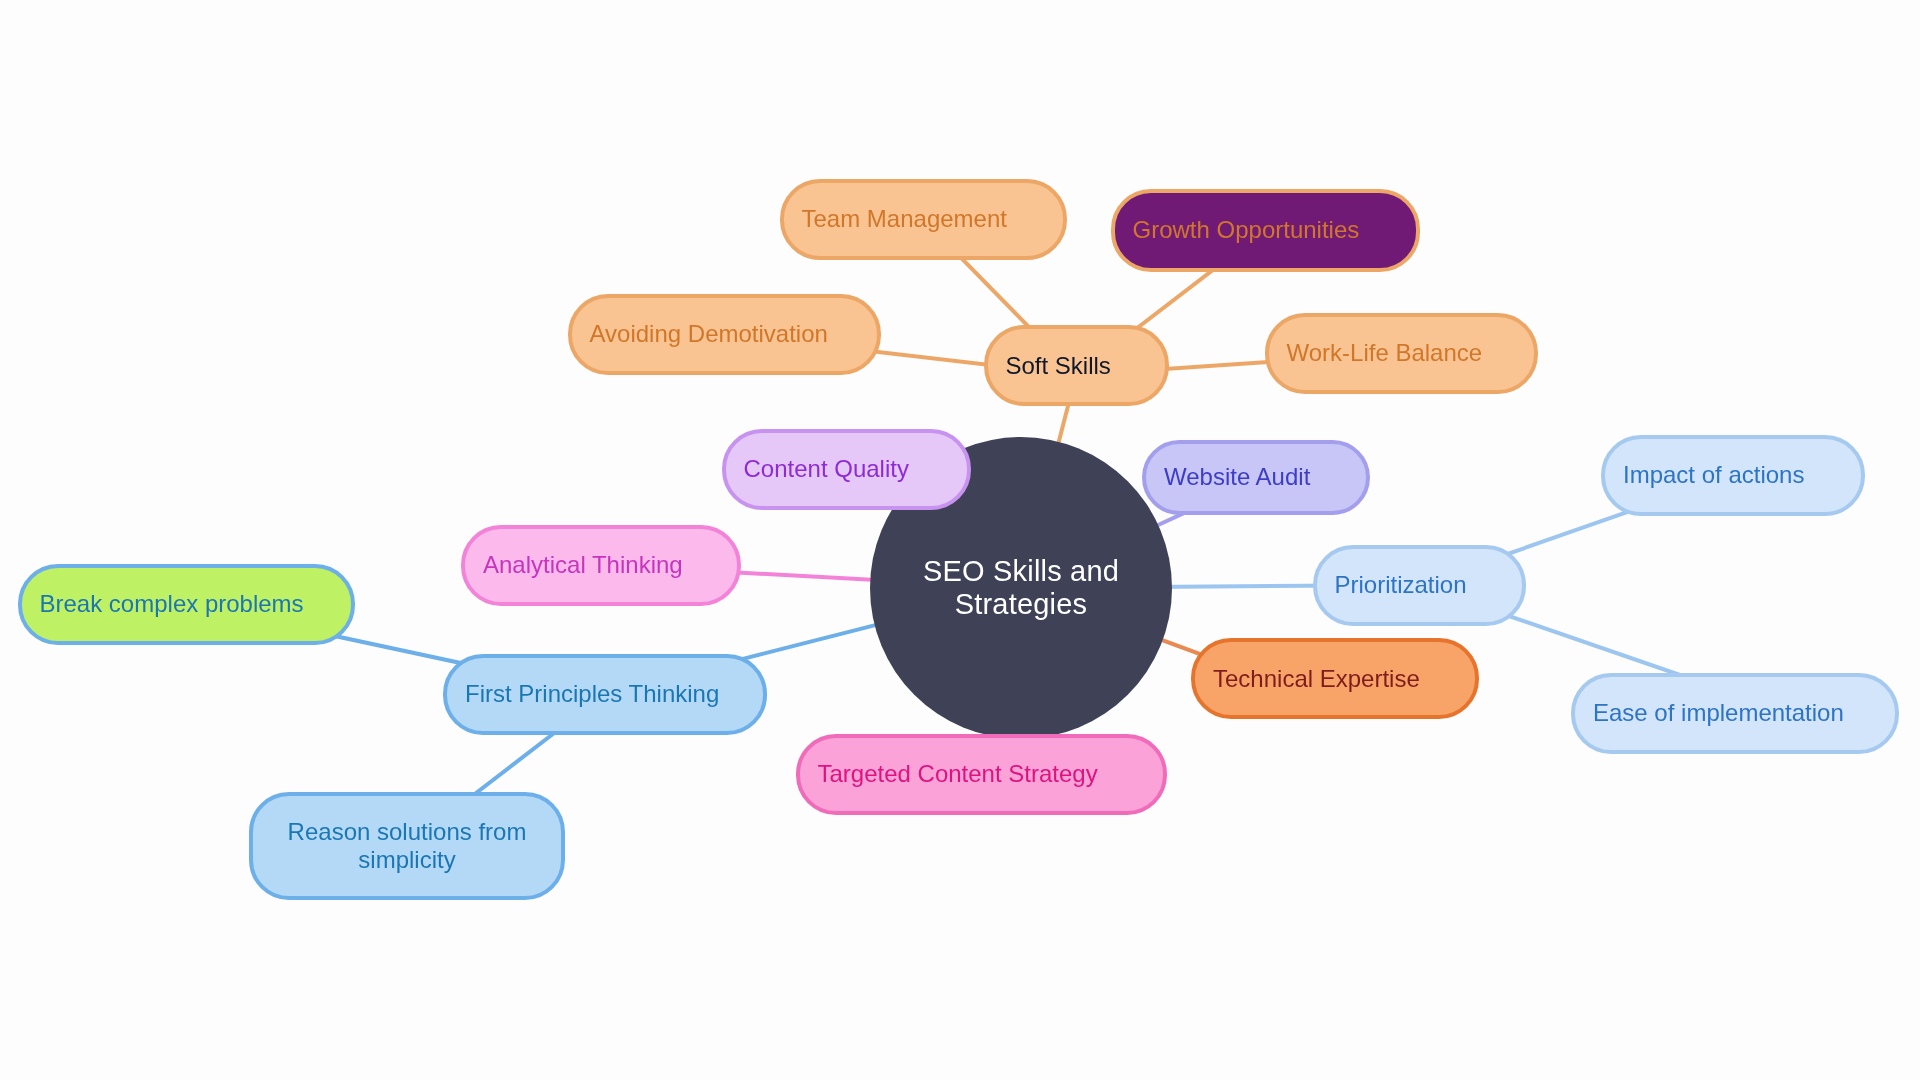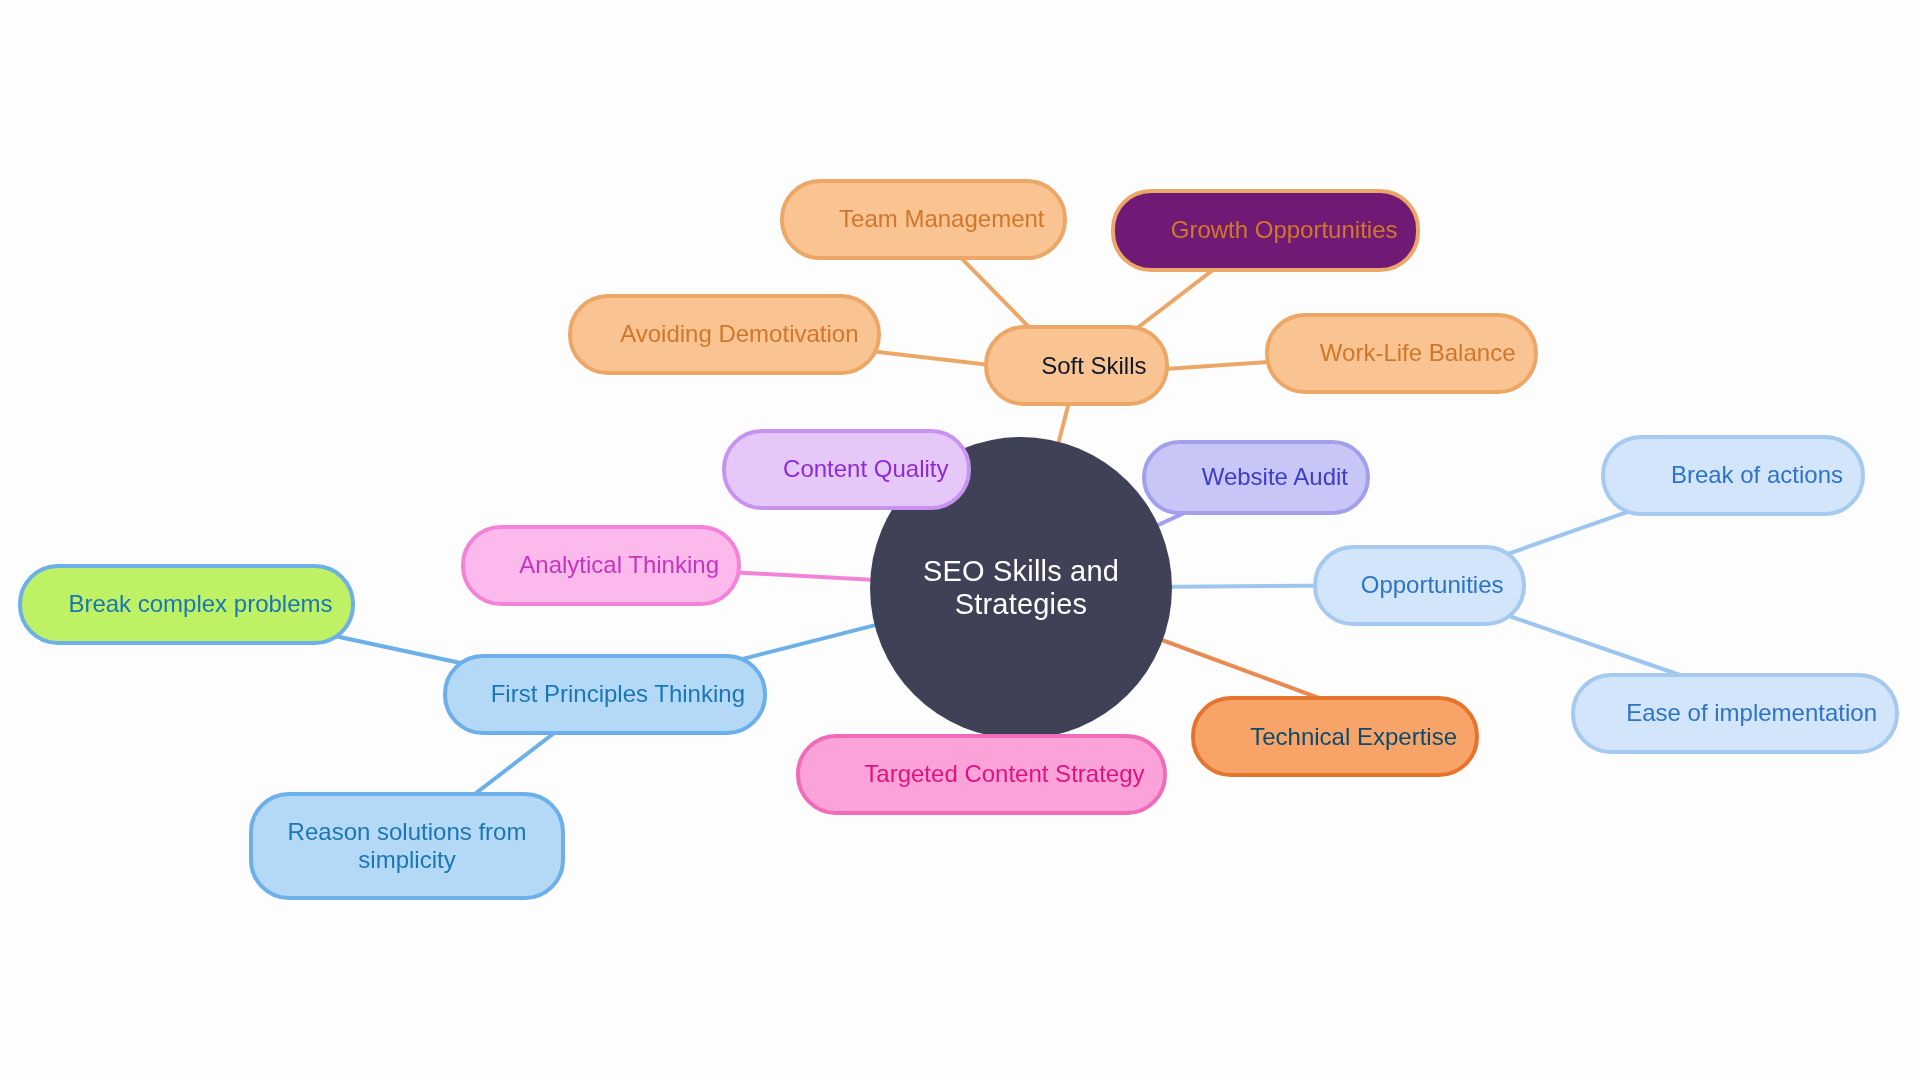--- a/index.html
+++ b/index.html
@@ -32,21 +32,21 @@
     letter-spacing: 0.2px;
   }
   .map-node {
     position: absolute;
     box-sizing: border-box;
     border-radius: 40px;
     border-style: solid;
     border-width: 4px;
     display: flex;
     align-items: center;
-    justify-content: flex-end;
+    justify-content: flex-start;
     text-align: center;
     font-size: 24px;
     line-height: 1.15;
     padding: 0 18px;
   }
   .map-node .label-nowrap { white-space: nowrap; }
   .map-node .label-wrap { white-space: normal; }
 </style>
 </head>
 <body>
@@ -89,38 +89,38 @@
       <div class="map-node" style="left: 983.5px; top: 325px; width: 185px; height: 81px; background: rgb(249, 196, 145); border-color: rgb(236, 167, 103); color: #0f172a;">
         <span class="label-nowrap">Soft Skills</span>
       </div>
       <div class="map-node" style="left: 721.5px; top: 428.5px; width: 249px; height: 81px; background: rgb(229, 200, 248); border-color: rgb(200, 147, 240); color: rgb(143, 43, 213);">
         <span class="label-nowrap">Content Quality</span>
       </div>
       <div class="map-node" style="left: 1142px; top: 439.5px; width: 228px; height: 75px; background: rgb(200, 198, 247); border-color: rgb(163, 159, 237); color: rgb(61, 61, 198);">
         <span class="label-nowrap">Website Audit</span>
       </div>
       <div class="map-node" style="left: 1601px; top: 434.5px; width: 264px; height: 81px; background: rgb(210, 229, 250); border-color: rgb(166, 201, 240); color: rgb(45, 116, 196);">
-        <span class="label-nowrap">Break of actions</span>
+        <span class="label-nowrap">Impact of actions</span>
       </div>
       <div class="map-node" style="left: 461px; top: 524.5px; width: 280px; height: 81px; background: rgb(252, 185, 236); border-color: rgb(243, 131, 217); color: rgb(197, 53, 190);">
         <span class="label-nowrap">Analytical Thinking</span>
       </div>
       <div class="map-node" style="left: 1312.5px; top: 544.5px; width: 213px; height: 81px; background: rgb(210, 229, 250); border-color: rgb(166, 201, 240); color: rgb(45, 116, 196);">
-        <span class="label-nowrap">Opportunities</span>
+        <span class="label-nowrap">Prioritization</span>
       </div>
       <div class="map-node" style="left: 17.5px; top: 563.5px; width: 337px; height: 81px; background: #bef264; border-color: rgb(108, 175, 233); color: rgb(27, 119, 180);">
         <span class="label-nowrap">Break complex problems</span>
       </div>
       <div class="map-node" style="left: 1571px; top: 653.5px; width: 328px; height: 81px; background: rgb(210, 229, 250); border-color: rgb(166, 201, 240); color: rgb(45, 116, 196); margin-top: 19px;">
         <span class="label-nowrap">Ease of implementation</span>
       </div>
       <div class="map-node" style="left: 443px; top: 653.5px; width: 324px; height: 81px; background: rgb(180, 217, 247); border-color: rgb(108, 175, 233); color: rgb(27, 119, 180);">
         <span class="label-nowrap">First Principles Thinking</span>
       </div>
-      <div class="map-node" style="left: 1191px; top: 696px; width: 288px; height: 81px; background: rgb(248, 164, 104); border-color: rgb(231, 116, 44); color: #0c4a6e;">
+      <div class="map-node" style="left: 1191px; top: 638px; width: 288px; height: 81px; background: rgb(248, 164, 104); border-color: rgb(231, 116, 44); color: #7f1d1d;">
         <span class="label-nowrap">Technical Expertise</span>
       </div>
       <div class="map-node" style="left: 795.5px; top: 733.5px; width: 371px; height: 81px; background: rgb(251, 162, 216); border-color: rgb(240, 108, 187); color: rgb(222, 19, 128);">
         <span class="label-nowrap">Targeted Content Strategy</span>
       </div>
       <div class="map-node" style="left: 249px; top: 792px; width: 316px; height: 108px; background: rgb(180, 217, 247); border-color: rgb(108, 175, 233); color: rgb(27, 119, 180);">
         <span class="label-wrap">Reason solutions from simplicity</span>
       </div>
     </div>
 </div>

